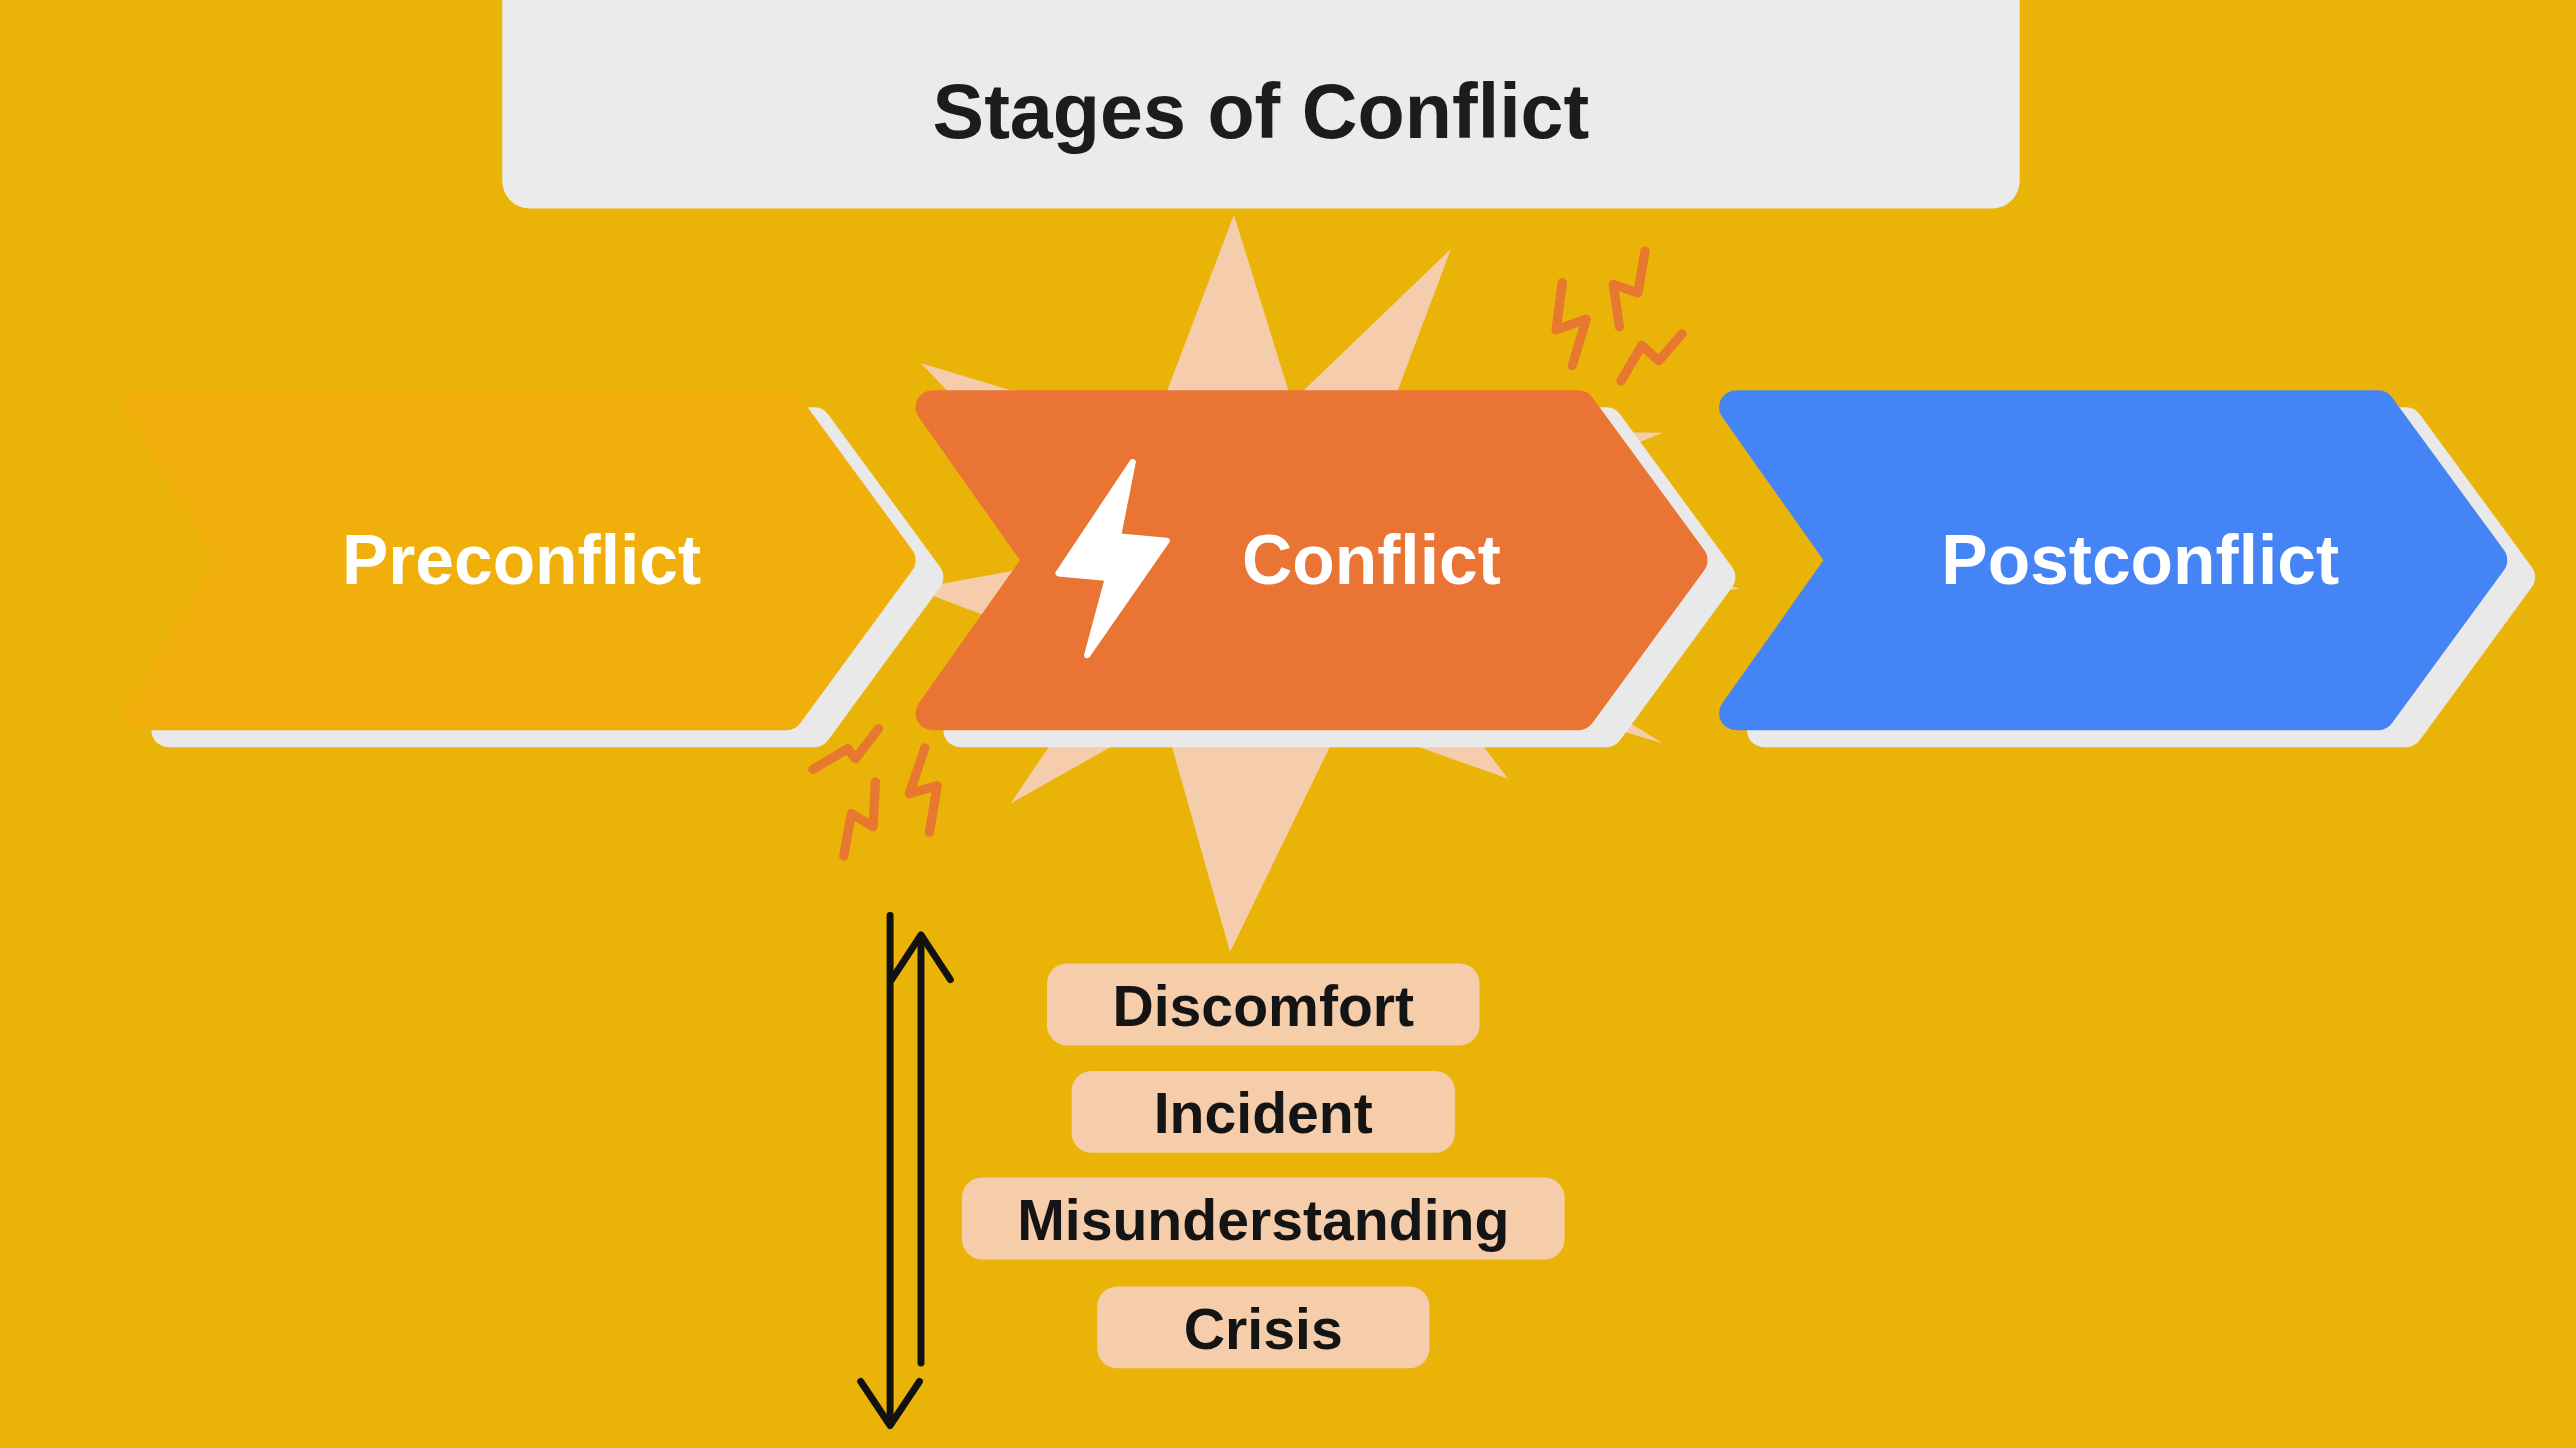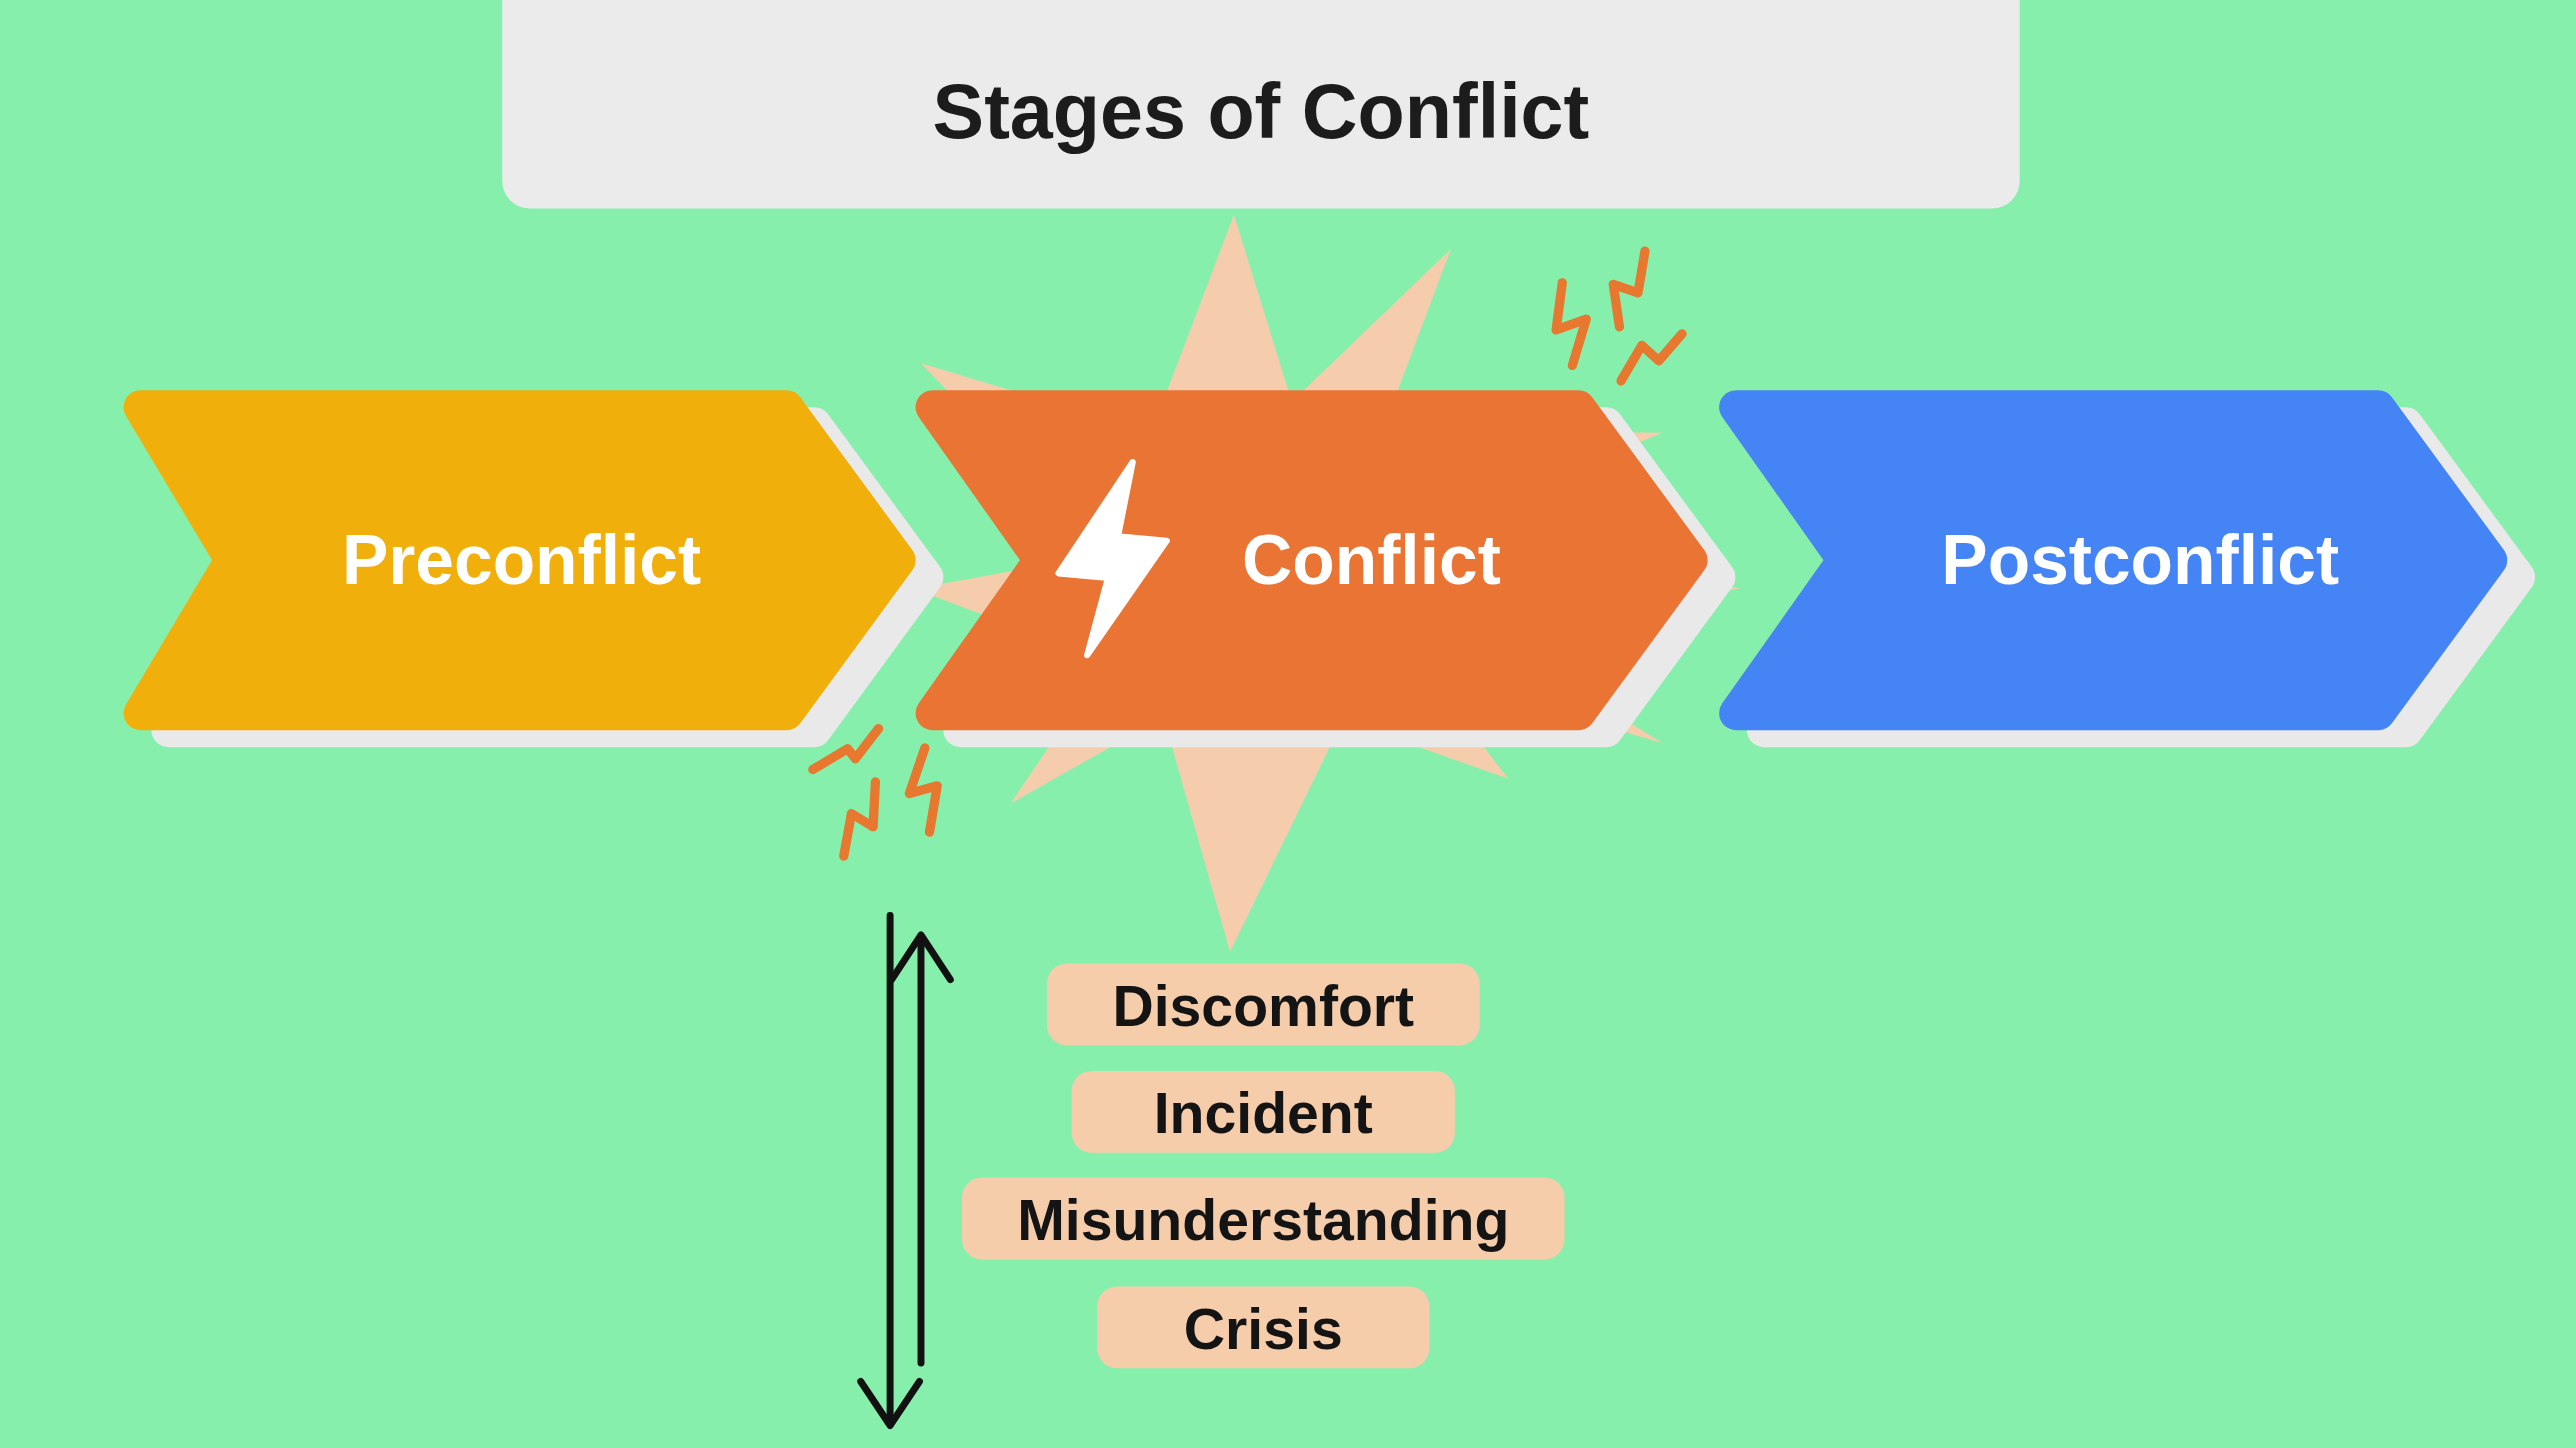--- a/index.html
+++ b/index.html
@@ -2,21 +2,21 @@
 <html style="font-size:12.4px"><head>
 <meta charset="utf-8">
 <style>
   html, body {
     margin: 0;
     padding: 0;
     background: #ffffff;
   }
   .diagram-wrap {
     width: 100%;
-    background: #86efac;
+    background: #eab308;
   }
   svg {
     display: block;
     width: 100%;
     height: auto;
     font-family: "Liberation Sans", sans-serif;
   }
   .rounded-shape {
     stroke-linejoin: round;
     stroke-linecap: round;

